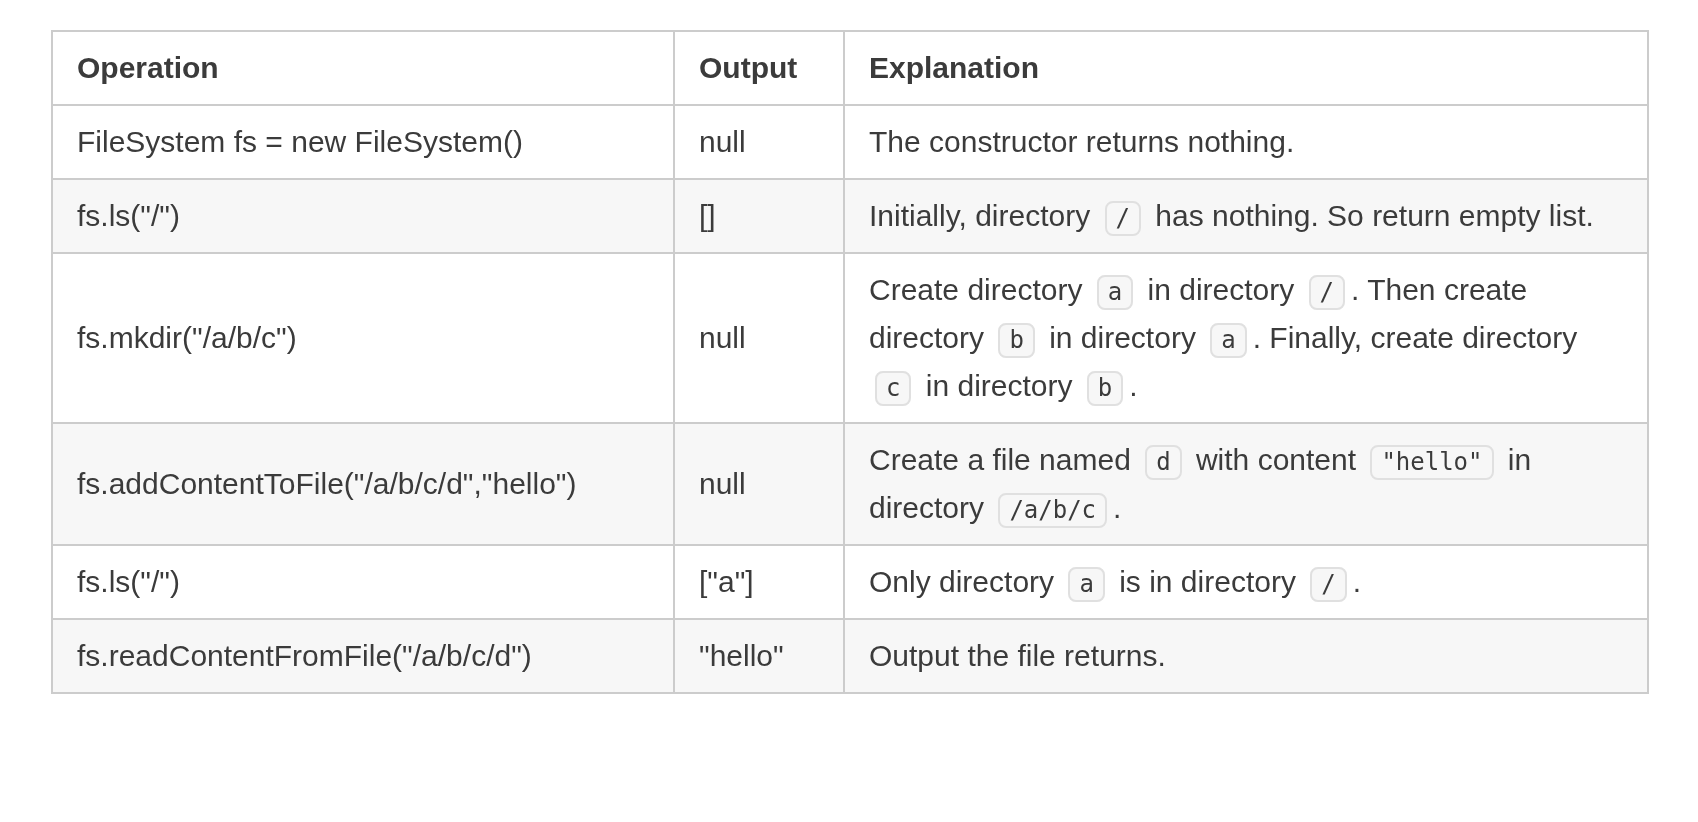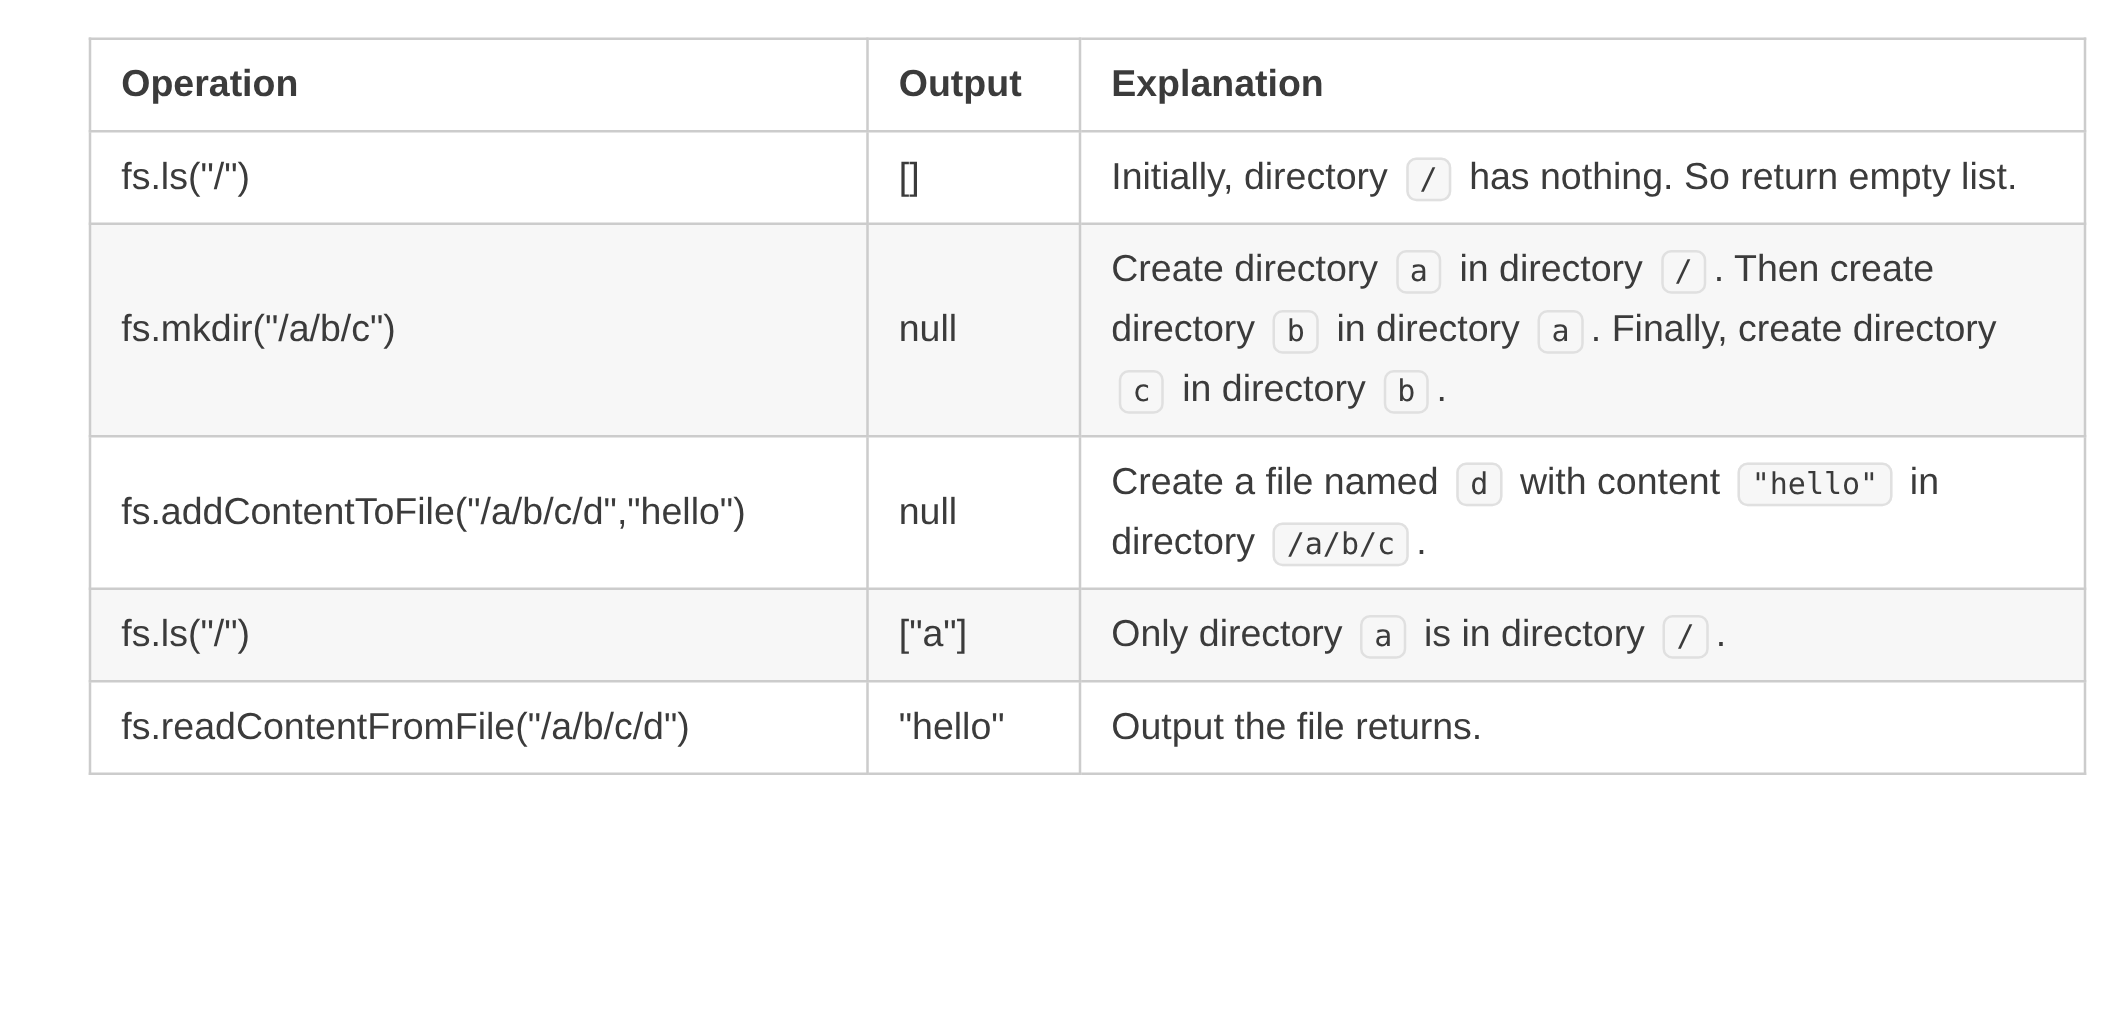--- a/index.html
+++ b/index.html
@@ -22,21 +22,20 @@
   }
   .page{
     padding:30px 51px 0 51px;
   }
   table.ops-table{
     border-collapse:collapse;
     table-layout:fixed;
     width:1596px;
     font-size:30px;
     line-height:1.6;
-    margin-left:20px;
   }
   .col-op{width:622px;}
   .col-out{width:170px;}
   .col-exp{width:804px;}
   th,td{
     border:2px solid var(--border-color);
     padding:12px 24px;
     text-align:left;
     vertical-align:middle;
     word-wrap:break-word;
@@ -72,20 +71,25 @@
     </colgroup>
     <thead>
       <tr>
         <th>Operation</th>
         <th>Output</th>
         <th>Explanation</th>
       </tr>
     </thead>
     <tbody>
         <tr>
+          <td>FileSystem fs = new FileSystem()</td>
+          <td>null</td>
+          <td>The constructor returns nothing.</td>
+        </tr>
+        <tr>
           <td>fs.ls("/")</td>
           <td>[]</td>
           <td>Initially, directory <code class="inline-code">/</code> has nothing. So return empty list.</td>
         </tr>
         <tr>
           <td>fs.mkdir("/a/b/c")</td>
           <td>null</td>
           <td>Create directory <code class="inline-code">a</code> in directory <code class="inline-code">/</code>. Then create directory <code class="inline-code">b</code> in directory <code class="inline-code">a</code>. Finally, create directory <code class="inline-code">c</code> in directory <code class="inline-code">b</code>.</td>
         </tr>
         <tr>

